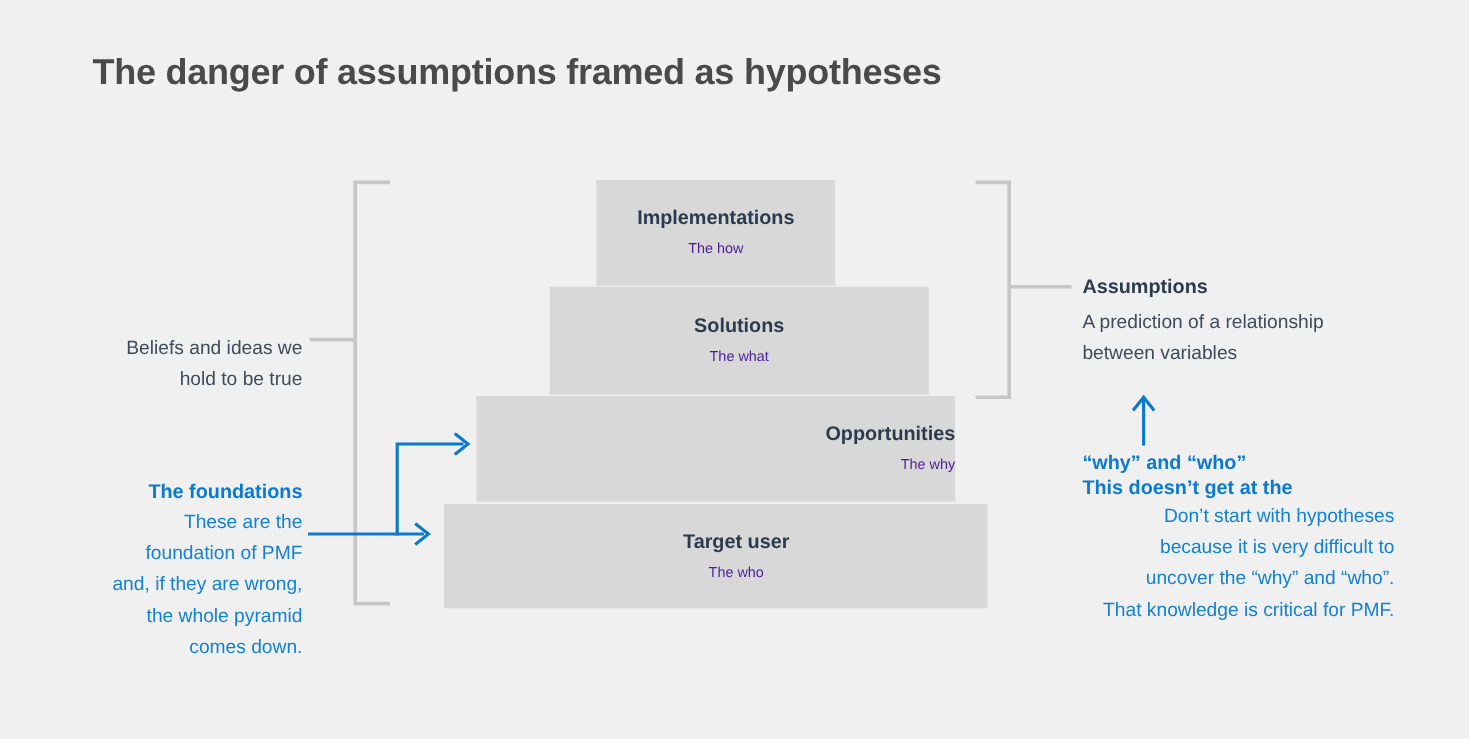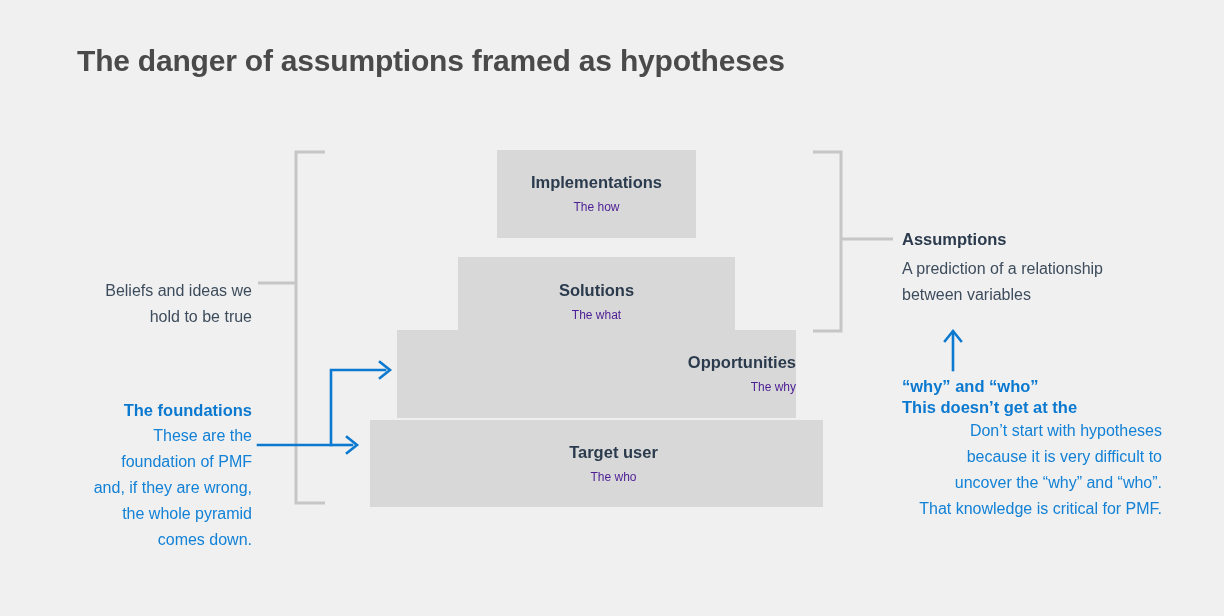--- a/index.html
+++ b/index.html
@@ -52,21 +52,21 @@
   }
   .pyr-sub {
     font-size: 12px;
     font-weight: normal;
     color: #4c1d95;
     line-height: 1.2;
     margin-top: 7px;
   }
 
   #block-implementations { left: 497px; top: 150px; width: 199px;  height: 88px; }
-  #block-solutions       { left: 458px; top: 257px; width: 277px;  height: 90px; }
+  #block-solutions       { left: 458px; top: 239px; width: 316px;  height: 90px; }
   #block-opportunities   { left: 397px; top: 330px; width: 399px;  height: 88px; align-items: flex-end; }
   #block-target-user     { left: 370px; top: 420px; width: 453px;  height: 87px; padding-left: 34px; }
 
   
   #connectors {
     position: absolute;
     left: 0;
     top: 0;
     width: 1224px;
     height: 616px;

